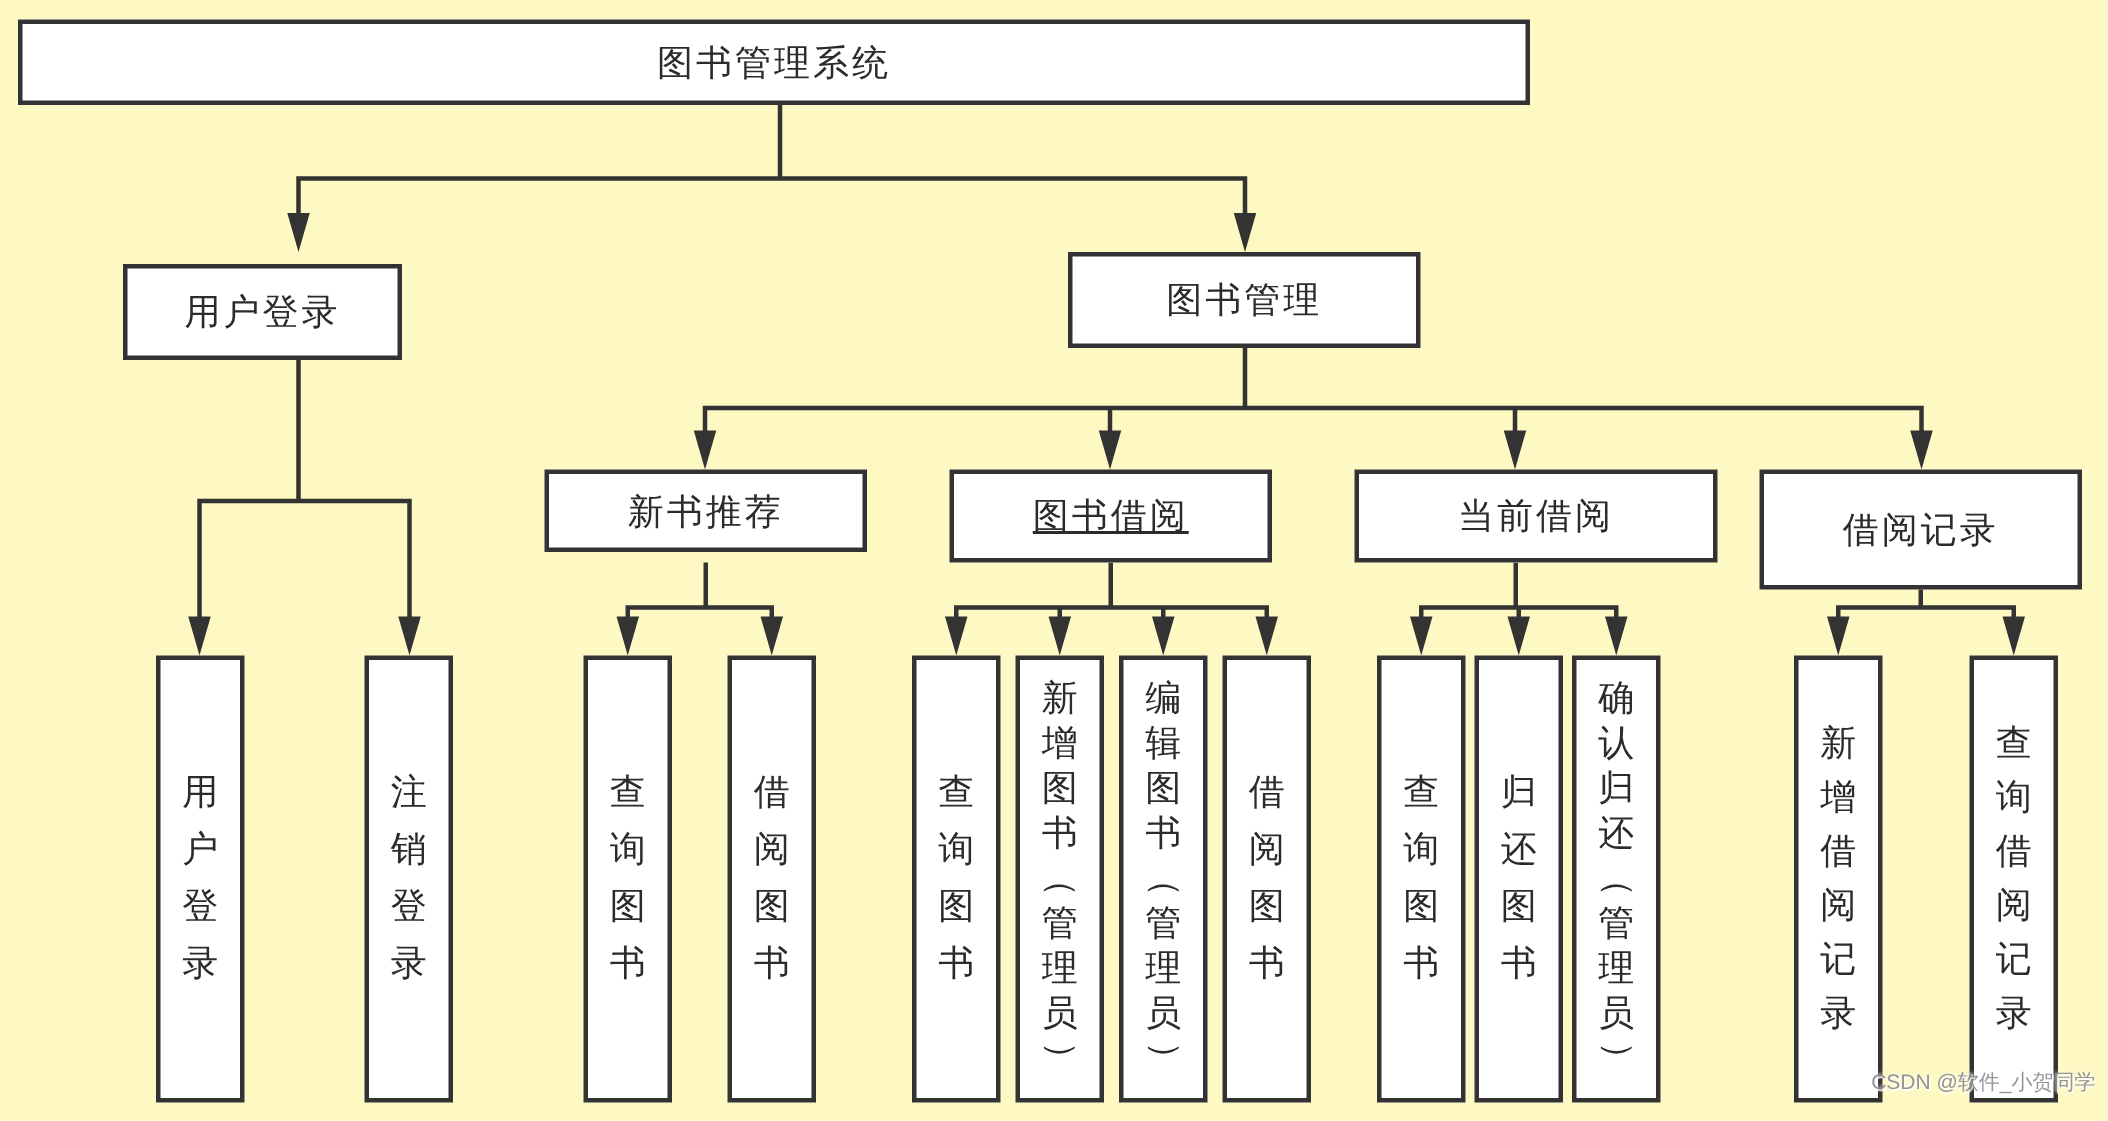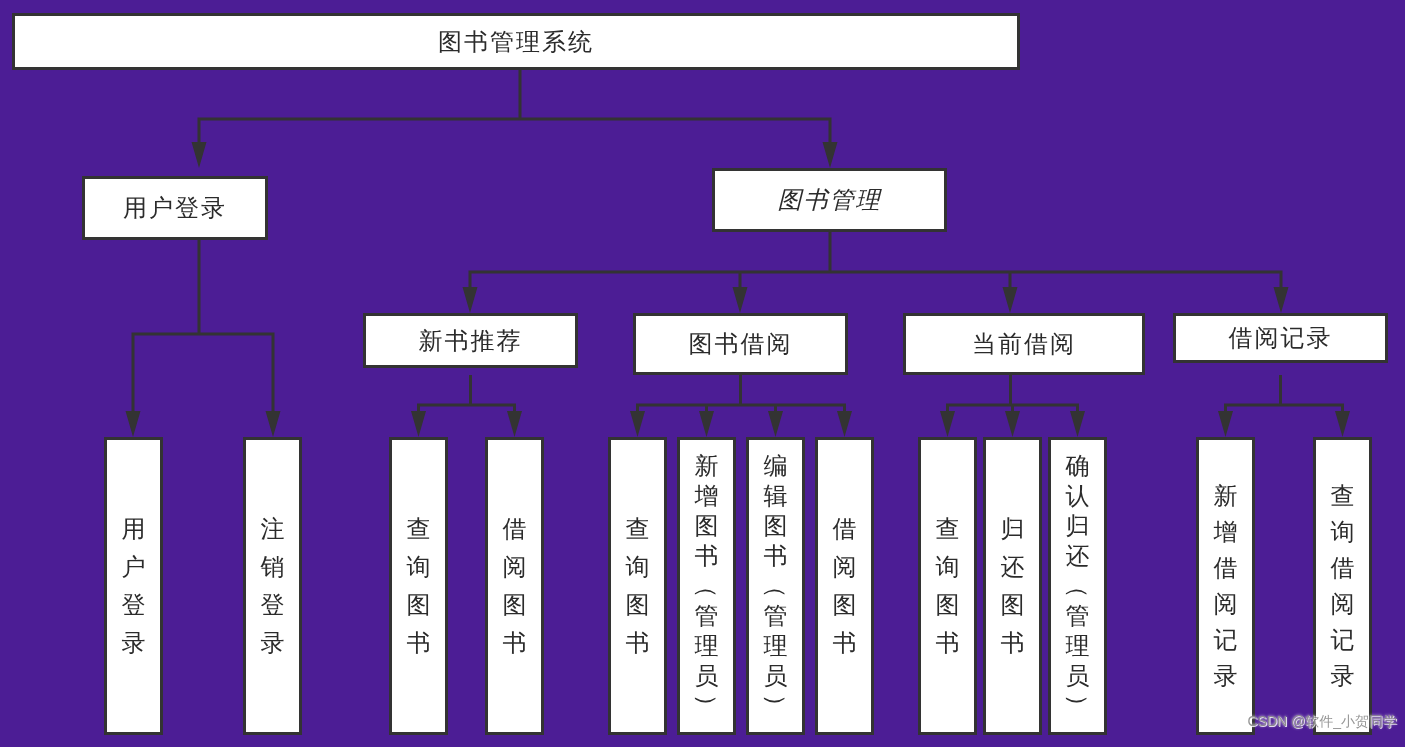--- a/index.html
+++ b/index.html
@@ -1,20 +1,20 @@
 <!DOCTYPE html>
 <html><head>
 <meta charset="utf-8">
 <style>
   html,body{margin:0;padding:0;}
   body{
     width:1405px;height:747px;overflow:hidden;background:#ffffff;
     font-family:"Liberation Sans","DejaVu Sans",sans-serif;
   }
-  .canvas{position:relative;width:1405px;height:747px;background:#4c1d95;}
+  .canvas{position:relative;width:1405px;height:747px;background:#fef9c3;}
   .connectors{position:absolute;left:0;top:0;z-index:0;}
   .node{
     position:absolute;box-sizing:border-box;background:#ffffff;
     border:3px solid #333333;display:flex;align-items:center;justify-content:center;
     color:#2b2b2b;z-index:1;
   }
   .hlabel{font-size:24px;letter-spacing:2px;white-space:nowrap;}
   .leaf{flex-direction:column;}
   .leaf-label{
     display:flex;flex-direction:column;align-items:center;justify-content:center;
@@ -78,34 +78,34 @@
       M1342.5 437L1335 411L1350 411Z"></path>
   </svg>
 
   <div class="node" style="left:12px;top:13px;width:1008px;height:57px;">
     <span class="hlabel">图书管理系统</span>
   </div>
 
   <div class="node" style="left:82px;top:176px;width:186px;height:64px;justify-content:center;">
     <span class="hlabel">用户登录</span>
   </div>
-  <div class="node" style="left:712px;top:168px;width:235px;height:64px;font-style:italic;">
+  <div class="node" style="left:712px;top:168px;width:235px;height:64px;">
     <span class="hlabel">图书管理</span>
   </div>
 
   <div class="node" style="left:363px;top:313px;width:215px;height:55px;">
     <span class="hlabel">新书推荐</span>
   </div>
-  <div class="node" style="left:633px;top:313px;width:215px;height:62px;">
+  <div class="node" style="left:633px;top:313px;width:215px;height:62px;text-decoration:underline;">
     <span class="hlabel">图书借阅</span>
   </div>
   <div class="node" style="left:903px;top:313px;width:242px;height:62px;">
     <span class="hlabel">当前借阅</span>
   </div>
-  <div class="node" style="left:1173px;top:313px;width:215px;height:50px;justify-content:center;">
+  <div class="node" style="left:1173px;top:313px;width:215px;height:80px;justify-content:center;">
     <span class="hlabel">借阅记录</span>
   </div>
 
   <div class="node leaf" style="left:104px;top:437px;width:59px;height:298px;">
     <span class="leaf-label sp-wide">
         <span>用</span>
         <span>户</span>
         <span>登</span>
         <span>录</span>
       </span>

